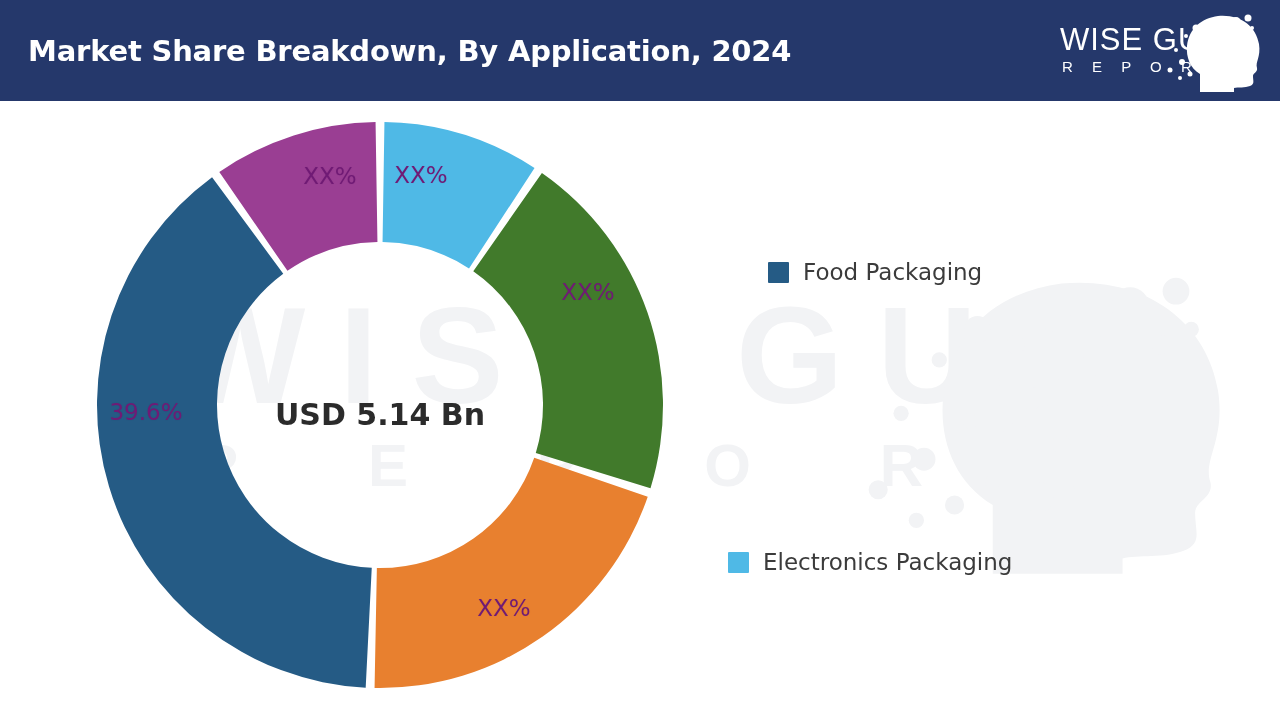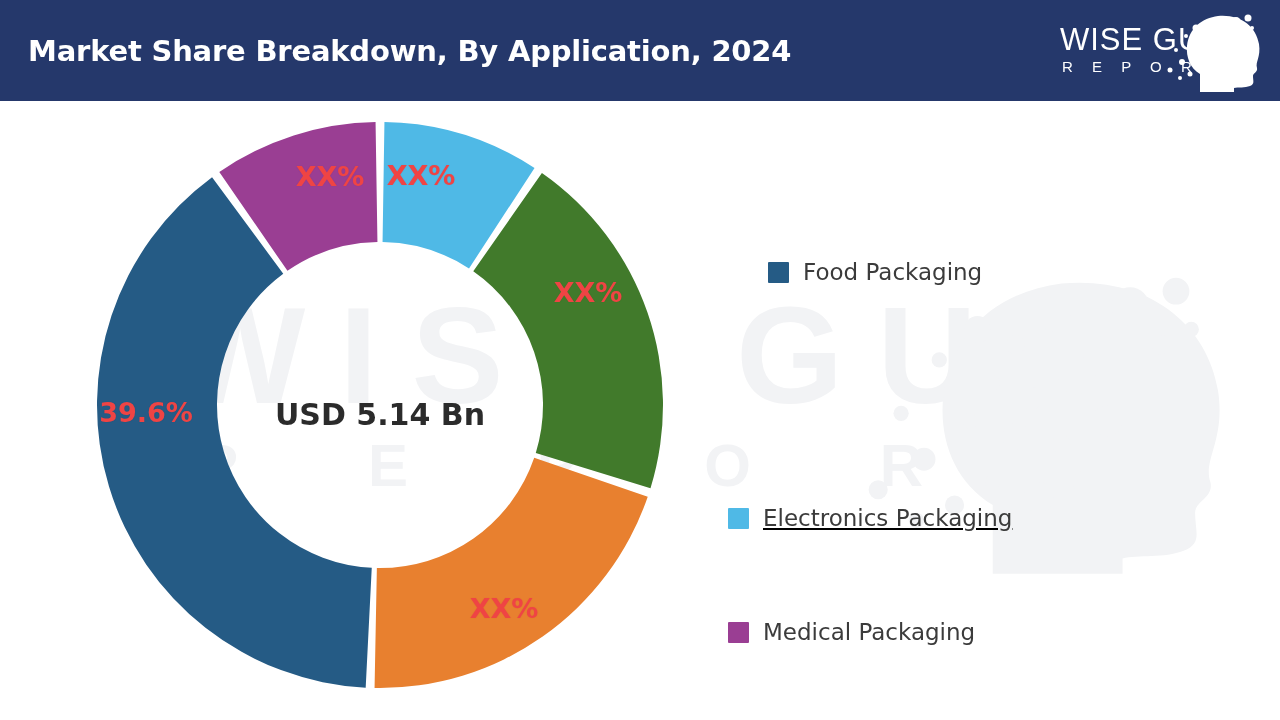--- a/index.html
+++ b/index.html
@@ -45,22 +45,22 @@
     position:absolute; color:#F2F3F5; font-weight:700;
     font-family:"Liberation Sans", sans-serif; user-select:none;
   }
   .wm-line1 { left: 175px; top: 175px; font-size: 138px; letter-spacing: 34px; }
   .wm-line2 { left: 196px; top: 330px; font-size: 60px; letter-spacing: 56px; }
 
   
   .chart-area { position:absolute; left:0; top:0; width:720px; height:619px; }
   .donut { position:absolute; left:0; top:0; }
   .slice-label {
-    position:absolute; color:#ef4444; font-weight:700;
-    font-size: 27px; font-family:"DejaVu Sans", sans-serif;
+    position:absolute; color:#701a75; font-weight:400;
+    font-size: 23px; font-family:"DejaVu Sans", sans-serif;
     white-space:nowrap; transform: translate(-50%,-50%);
     text-shadow: 0 0 2px rgba(0,0,0,0.06);
   }
   .center-label {
     position:absolute; left: 380px; top: 313px;
     transform: translate(-50%,-50%);
     color:#2B2B2B; font-weight:700; font-size: 30px;
     font-family:"DejaVu Sans", sans-serif; white-space:nowrap;
   }
 
@@ -174,24 +174,20 @@
           <div class="slice-label" style="left: 330px; top: 75px;">XX%</div>
         </div>
       <div class="center-label">USD 5.14 Bn</div>
     </div>
 
     <div class="legend" id="legend">
         <div class="legend-item" style="top: 158px; margin-left: 40px;">
           <span class="legend-swatch" style="background: rgb(37, 91, 133);"></span>
           <span class="legend-text">Food Packaging</span>
         </div>
-        <div class="legend-item" style="top: 404px; text-decoration: underline;">
+        <div class="legend-item" style="top: 448px;">
           <span class="legend-swatch" style="background: rgb(79, 185, 230);"></span>
           <span class="legend-text">Electronics Packaging</span>
-        </div>
-        <div class="legend-item" style="top: 518px;">
-          <span class="legend-swatch" style="background: rgb(154, 62, 147);"></span>
-          <span class="legend-text">Medical Packaging</span>
         </div>
       </div>
 
   </div>
 </div>
 
 </body></html>

